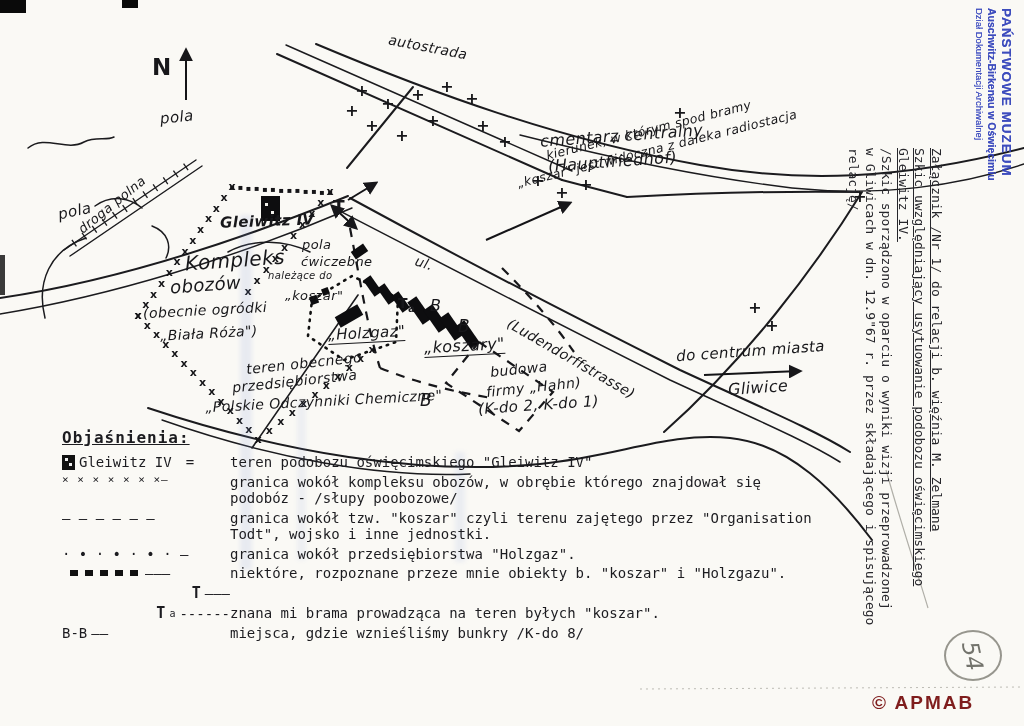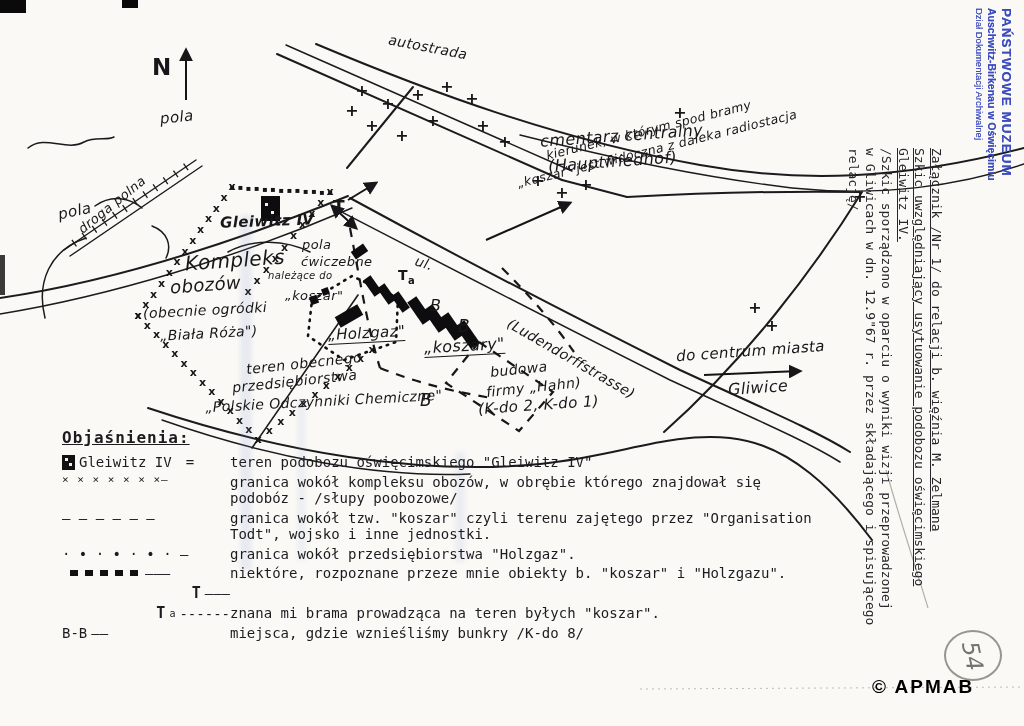--- a/index.html
+++ b/index.html
@@ -33,22 +33,22 @@
   #side-note div{font:13px/16.5px "DejaVu Sans Mono", monospace;color:#26262b;white-space:nowrap;}
   #side-note .u{text-decoration:underline;}
   
   #stamp{position:absolute;left:1014px;top:8px;width:212px;transform:rotate(90deg);
          transform-origin:0 0;color:#2e3eb8;text-shadow:0 0 .6px #5563cf;
          font-family:"Liberation Sans", sans-serif;opacity:.92;}
   #stamp .s1{font-size:13.5px;font-weight:bold;letter-spacing:1px;line-height:16px;}
   #stamp .s2{font-size:10.5px;font-weight:bold;line-height:13px;}
   #stamp .s3{font-size:9.5px;line-height:12px;}
   
-  #credit{position:absolute;left:872px;top:676px;font:bold 19px "Liberation Sans", sans-serif;
-          color:#000000;letter-spacing:2px;}
+  #credit{position:absolute;left:872px;top:692px;font:bold 19px "Liberation Sans", sans-serif;
+          color:#7f1d1d;letter-spacing:2px;}
   #pagenum{position:absolute;left:944px;top:630px;width:54px;height:47px;border:2px solid #97968e;
            border-radius:50%;display:flex;align-items:center;justify-content:center;}
   #pagenum span{display:block;transform:rotate(78deg);font:italic 23px "DejaVu Sans", sans-serif;
                 color:#73736c;}
   
   .blk{position:absolute;background:#0a0a0a;}
   .streak{position:absolute;background:#7e96d8;filter:blur(2px);}
   svg text{font-family:"DejaVu Sans", sans-serif;}
 </style>
 </head>
@@ -256,21 +256,21 @@
   <div class="hw" style="left:220px;top:214px;font-size:15px;font-weight:bold;transform:rotate(-2deg);">Gleiwitz IV</div>
   <div class="hw" style="left:185px;top:250px;font-size:20px;transform:rotate(-4deg);">Kompleks</div>
   <div class="hw" style="left:170px;top:276px;font-size:18px;transform:rotate(-4deg);">obozów</div>
   <div class="hw" style="left:143px;top:303px;font-size:14px;transform:rotate(-3deg);">(obecnie ogródki</div>
   <div class="hw" style="left:160px;top:326px;font-size:14px;transform:rotate(-3deg);">„Biała Róża")</div>
   <div class="hw" style="left:302px;top:238px;font-size:13px;">pola</div>
   <div class="hw" style="left:269px;top:255px;font-size:13px;margin-left:32px;">ćwiczebne</div>
   <div class="hw" style="left:268px;top:271px;font-size:10px;">należące do</div>
   <div class="hw" style="left:285px;top:289px;font-size:13px;">„koszar"</div>
   <div class="hw" style="left:333px;top:199px;font-size:17px;font-weight:bold;font-style:normal;">T</div>
-  <div class="hw" style="left:398px;top:268px;font-size:14px;font-weight:bold;font-style:normal;">
+  <div class="hw" style="left:398px;top:296px;font-size:14px;font-weight:bold;font-style:normal;">
     <span>T</span><sub style="font-size:10px;">a</sub>
   </div>
   <div class="hw" style="left:415px;top:256px;font-size:14px;transform:rotate(18deg);">ul.</div>
   <div class="hw" style="left:512px;top:316px;font-size:14px;transform:rotate(30deg);transform-origin:0 0;">(Ludendorffstrasse)</div>
   <div class="hw ul" style="left:328px;top:326px;font-size:15px;transform:rotate(-3deg);">„Holzgaz"</div>
   <div class="hw ul" style="left:424px;top:338px;font-size:16px;transform:rotate(-3deg);">„koszary"</div>
   <div class="hw" style="left:430px;top:298px;font-size:16px;">B</div>
   <div class="hw" style="left:458px;top:318px;font-size:17px;">B</div>
   <div class="hw" style="left:420px;top:392px;font-size:17px;">B</div>
   <div class="hw" style="left:490px;top:362px;font-size:14px;transform:rotate(-6deg);">budowa</div>

